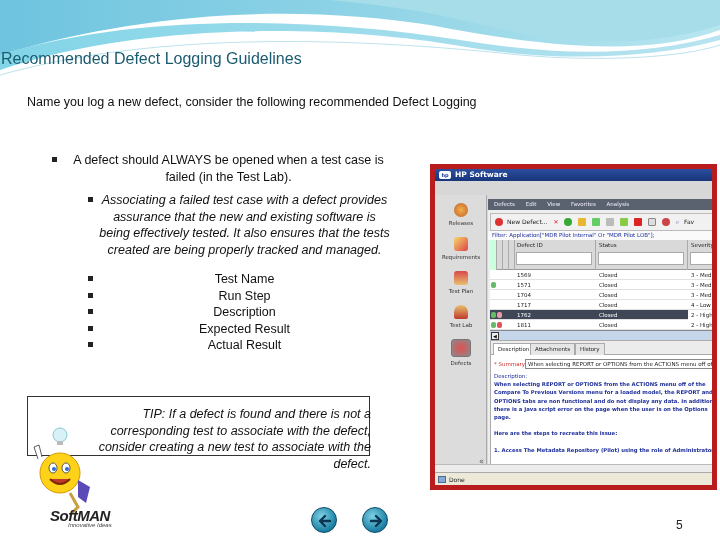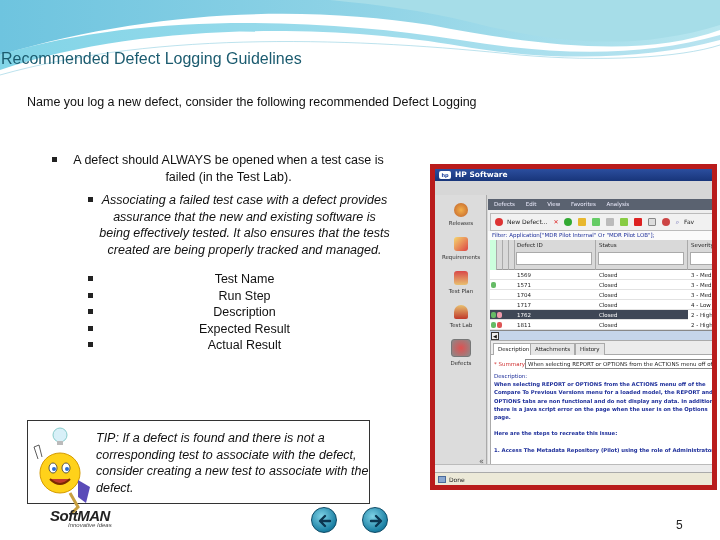--- a/index.html
+++ b/index.html
@@ -13,21 +13,21 @@
   .intro { position: absolute; left: 27px; top: 94px; width: 540px; font-size: 12.5px; line-height: 17px; color: #111; }
   .intro .colon { font-size: 17px; }
 
   .bullets { position: absolute; left: 50px; top: 152px; width: 340px; font-size: 12.5px; line-height: 16.5px; text-align: center; }
   .b1 { position: relative; padding-left: 17px; }
   .b1::before { content: ""; position: absolute; left: 2px; top: 5px; width: 5px; height: 5px; background: #222; }
   .b2 { position: relative; padding-left: 49px; }
   .b2::before { content: ""; position: absolute; left: 38px; top: 5px; width: 5px; height: 5px; background: #222; }
   .ital { font-style: italic; }
 
-  .tip-box { position: absolute; left: 27px; top: 420px; width: 343px; height: 84px; border: 1.5px solid #333; background: #fff; }
+  .tip-box { position: absolute; left: 27px; top: 396px; width: 343px; height: 60px; border: 1.5px solid #333; background: #fff; text-align: right; }
   .tip-text { position: absolute; left: 68px; top: 9px; width: 275px; font-size: 12.5px; line-height: 16.5px; font-style: italic; color: #111; }
   .smiley { position: absolute; left: 30px; top: 425px; width: 70px; height: 95px; }
 
   .logo { position: absolute; left: 50px; top: 507px; font-size: 15px; font-weight: bold; font-style: italic; color: #222; letter-spacing: -0.5px; font-family: "Liberation Sans", sans-serif; }
   .logo-sub { position: absolute; left: 68px; top: 522px; font-size: 6px; font-style: italic; color: #444; }
 
   .nav-btn { position: absolute; top: 507px; width: 26px; height: 26px; border-radius: 50%; background: radial-gradient(circle at 40% 35%, #7fd2e6, #1a7fa3 70%, #0d5676); border: 1px solid #0b4a66; }
   .nav-btn svg { position: absolute; left: 4px; top: 4px; }
   .page-num { position: absolute; left: 676px; top: 518px; font-size: 12px; color: #222; }
 

